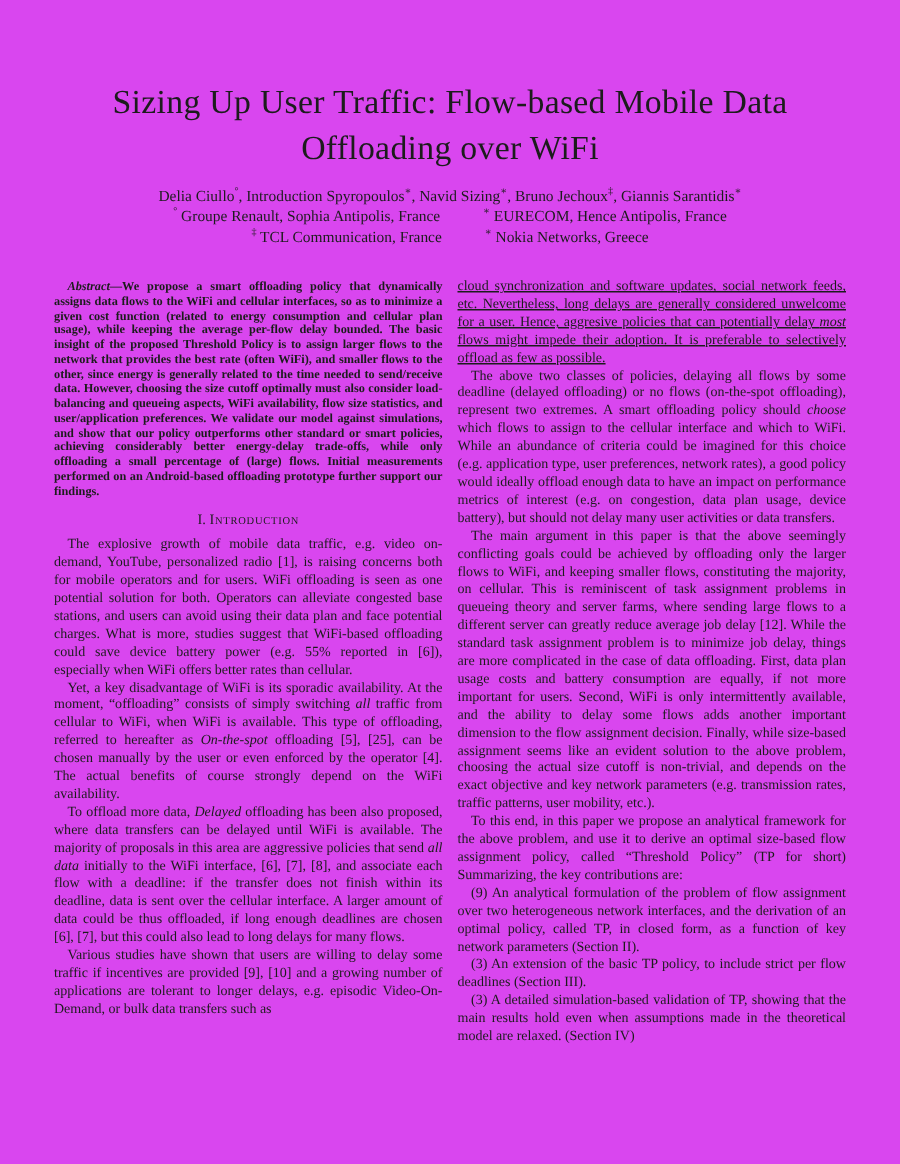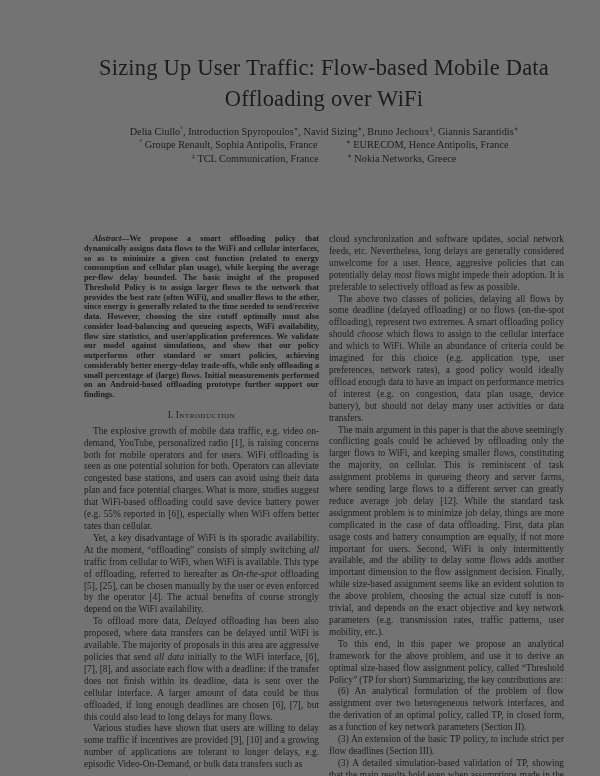--- a/index.html
+++ b/index.html
@@ -1,25 +1,24 @@
 <!DOCTYPE html>
 <html><head>
 <meta charset="utf-8">
 <style>
   html, body { margin: 0; padding: 0; background: #ffffff; }
   .page {
     position: relative;
     width: 600px;
     height: 776px;
-    background: #737373;
+    background: #d946ef;
     color: #1c1c1c;
     font-family: "Liberation Serif", "DejaVu Serif", serif;
     overflow: hidden;
     box-sizing: border-box;
-    padding-left: 48px;
   }
   .title {
     margin: 0;
     padding-top: 52px;
     text-align: center;
     font-size: 22.5px;
     line-height: 31px;
     font-weight: normal;
     letter-spacing: 0.2px;
   }
@@ -41,21 +40,21 @@
     vertical-align: super;
     line-height: 0;
   }
   .columns {
     display: flex;
     gap: 10px;
     padding: 0 36px;
     margin-top: 21px;
     text-align: justify;
   }
-  .col { width: 50%; box-sizing: border-box; margin-top: 48px; }
+  .col { width: 50%; box-sizing: border-box; }
   .abstract {
     margin: 0;
     font-weight: bold;
     font-size: 8.2px;
     line-height: 9.75px;
     text-indent: 9px;
   }
   .abstract-label { font-style: italic; }
   .section-heading {
     margin: 9px 0 6px 0;
@@ -64,21 +63,21 @@
     font-weight: normal;
     text-indent: 0;
   }
   .section-title { font-variant: small-caps; letter-spacing: 0.5px; text-align: right; }
   .body-p {
     margin: 0;
     font-size: 9.35px;
     line-height: 11.9px;
     text-indent: 9px;
   }
-  .noindent { text-indent: 0; }
+  .noindent { text-indent: 0; text-decoration: underline; }
   .italic { font-style: italic; }
 </style>
 </head>
 <body>
 
 <div class="page">
 
   <h1 class="title">
     <span>Sizing Up User Traffic: Flow-based Mobile Data</span><br>
     <span>Offloading over WiFi</span>
@@ -112,19 +111,19 @@
       <p class="body-p"><span>Yet, a key disadvantage of WiFi is its sporadic availability. At the moment, “offloading” consists of simply switching </span><span class="italic">all</span><span> traffic from cellular to WiFi, when WiFi is available. This type of offloading, referred to hereafter as </span><span class="italic">On-the-spot</span><span> offloading [5], [25], can be chosen manually by the user or even enforced by the operator [4]. The actual benefits of course strongly depend on the WiFi availability.</span></p>
       <p class="body-p"><span>To offload more data, </span><span class="italic">Delayed</span><span> offloading has been also proposed, where data transfers can be delayed until WiFi is available. The majority of proposals in this area are aggressive policies that send </span><span class="italic">all data</span><span> initially to the WiFi interface, [6], [7], [8], and associate each flow with a deadline: if the transfer does not finish within its deadline, data is sent over the cellular interface. A larger amount of data could be thus offloaded, if long enough deadlines are chosen [6], [7], but this could also lead to long delays for many flows.</span></p>
       <p class="body-p"><span>Various studies have shown that users are willing to delay some traffic if incentives are provided [9], [10] and a growing number of applications are tolerant to longer delays, e.g. episodic Video-On-Demand, or bulk data transfers such as</span></p>
     </div>
 
     <div class="col">
       <p class="body-p noindent"><span>cloud synchronization and software updates, social network feeds, etc. Nevertheless, long delays are generally considered unwelcome for a user. Hence, aggresive policies that can potentially delay </span><span class="italic">most</span><span> flows might impede their adoption. It is preferable to selectively offload as few as possible.</span></p>
       <p class="body-p"><span>The above two classes of policies, delaying all flows by some deadline (delayed offloading) or no flows (on-the-spot offloading), represent two extremes. A smart offloading policy should </span><span class="italic">choose</span><span> which flows to assign to the cellular interface and which to WiFi. While an abundance of criteria could be imagined for this choice (e.g. application type, user preferences, network rates), a good policy would ideally offload enough data to have an impact on performance metrics of interest (e.g. on congestion, data plan usage, device battery), but should not delay many user activities or data transfers.</span></p>
       <p class="body-p"><span>The main argument in this paper is that the above seemingly conflicting goals could be achieved by offloading only the larger flows to WiFi, and keeping smaller flows, constituting the majority, on cellular. This is reminiscent of task assignment problems in queueing theory and server farms, where sending large flows to a different server can greatly reduce average job delay [12]. While the standard task assignment problem is to minimize job delay, things are more complicated in the case of data offloading. First, data plan usage costs and battery consumption are equally, if not more important for users. Second, WiFi is only intermittently available, and the ability to delay some flows adds another important dimension to the flow assignment decision. Finally, while size-based assignment seems like an evident solution to the above problem, choosing the actual size cutoff is non-trivial, and depends on the exact objective and key network parameters (e.g. transmission rates, traffic patterns, user mobility, etc.).</span></p>
       <p class="body-p"><span>To this end, in this paper we propose an analytical framework for the above problem, and use it to derive an optimal size-based flow assignment policy, called “Threshold Policy” (TP for short) Summarizing, the key contributions are:</span></p>
-      <p class="body-p"><span>(6) An analytical formulation of the problem of flow assignment over two heterogeneous network interfaces, and the derivation of an optimal policy, called TP, in closed form, as a function of key network parameters (Section II).</span></p>
+      <p class="body-p"><span>(9) An analytical formulation of the problem of flow assignment over two heterogeneous network interfaces, and the derivation of an optimal policy, called TP, in closed form, as a function of key network parameters (Section II).</span></p>
       <p class="body-p"><span>(3) An extension of the basic TP policy, to include strict per flow deadlines (Section III).</span></p>
       <p class="body-p"><span>(3) A detailed simulation-based validation of TP, showing that the main results hold even when assumptions made in the theoretical model are relaxed. (Section IV)</span></p>
     </div>
 
   </div>
 </div>
 
 </body></html>

